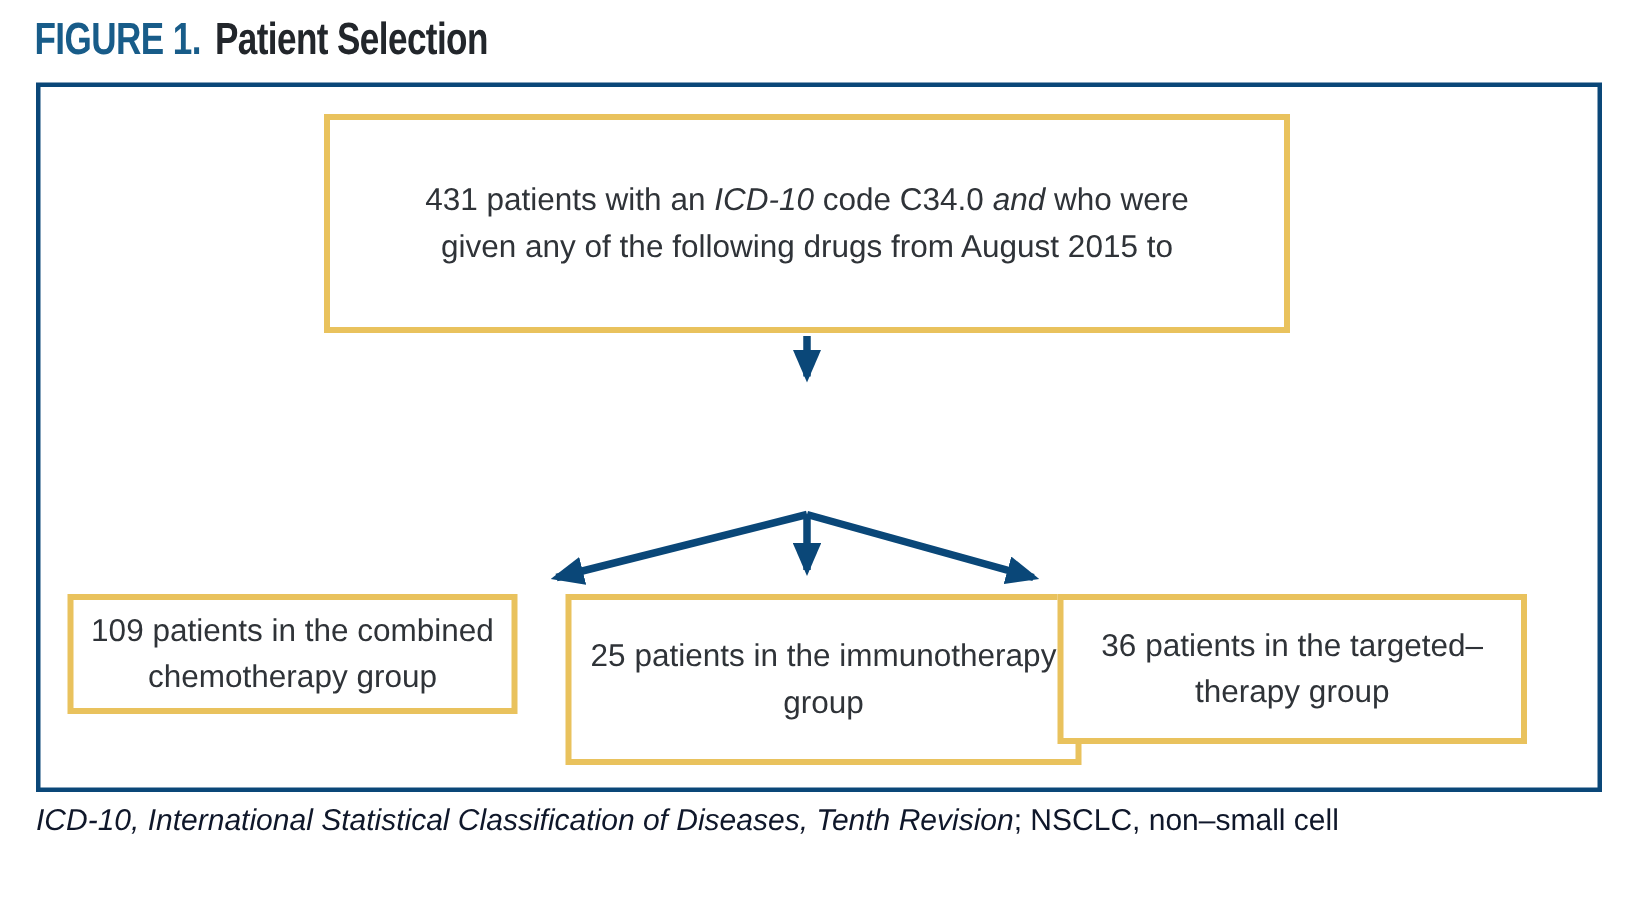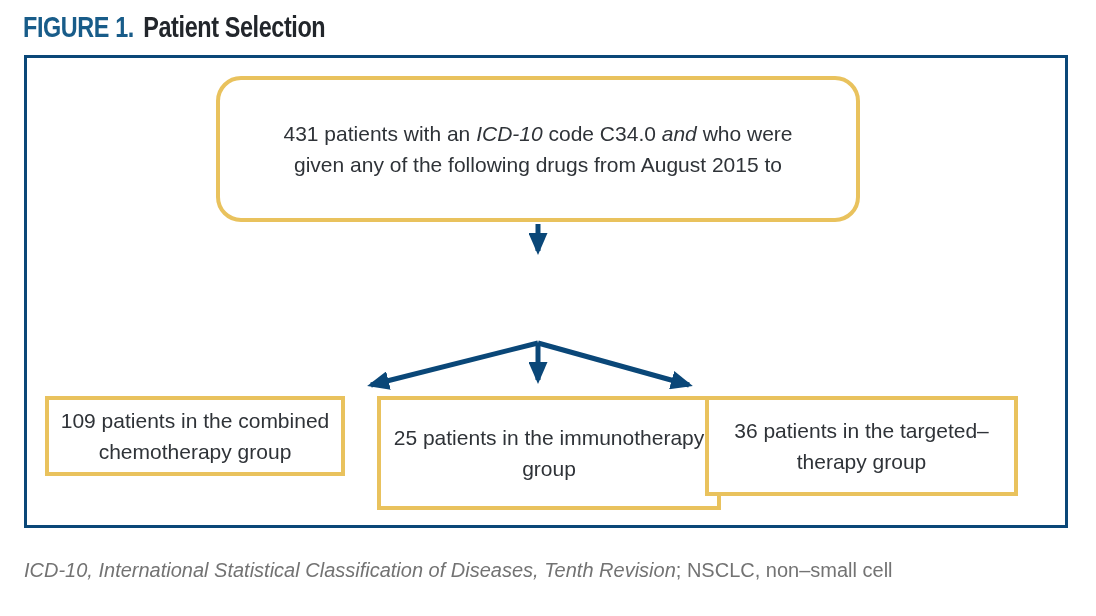--- a/index.html
+++ b/index.html
@@ -23,30 +23,30 @@
   }
   .arrows{position:absolute;left:0;top:0;width:1038px;height:467px;pointer-events:none;}
   
   .gbox{
     position:absolute;box-sizing:border-box;border:4px solid #e9c25d;
     background:#ffffff;display:flex;flex-direction:column;
     justify-content:center;align-items:center;text-align:center;
     font-size:21px;line-height:31px;color:#2f3338;padding:4px 10px;
   }
   .gbox p{margin:0;}
-  .box1{left:189px;top:18px;width:644px;height:146px;border-radius:25px;}
+  .box1{left:189px;top:18px;width:644px;height:146px;}
   .box2{left:189px;top:204px;width:644px;height:80px;}
   .out1{left:18px;top:338px;width:300px;height:80px;}
   .out2{left:350px;top:338px;width:344px;height:114px;justify-content:center;}
   .out3{left:678px;top:338px;width:313px;height:100px;}
   .it{font-style:italic;}
   
   .footnote{
-    position:absolute;left:24px;top:557px;width:1050px;
-    font-size:20px;line-height:27px;color:#737373;
+    position:absolute;left:24px;top:534px;width:1050px;
+    font-size:20px;line-height:27px;color:#0f172a;
   }
   .footnote p{margin:0;}
 </style>
 </head>
 <body>
 
 <div class="title-row">
   <span class="fig-label">FIGURE 1.</span><span class="fig-name">Patient Selection</span>
 </div>
 

